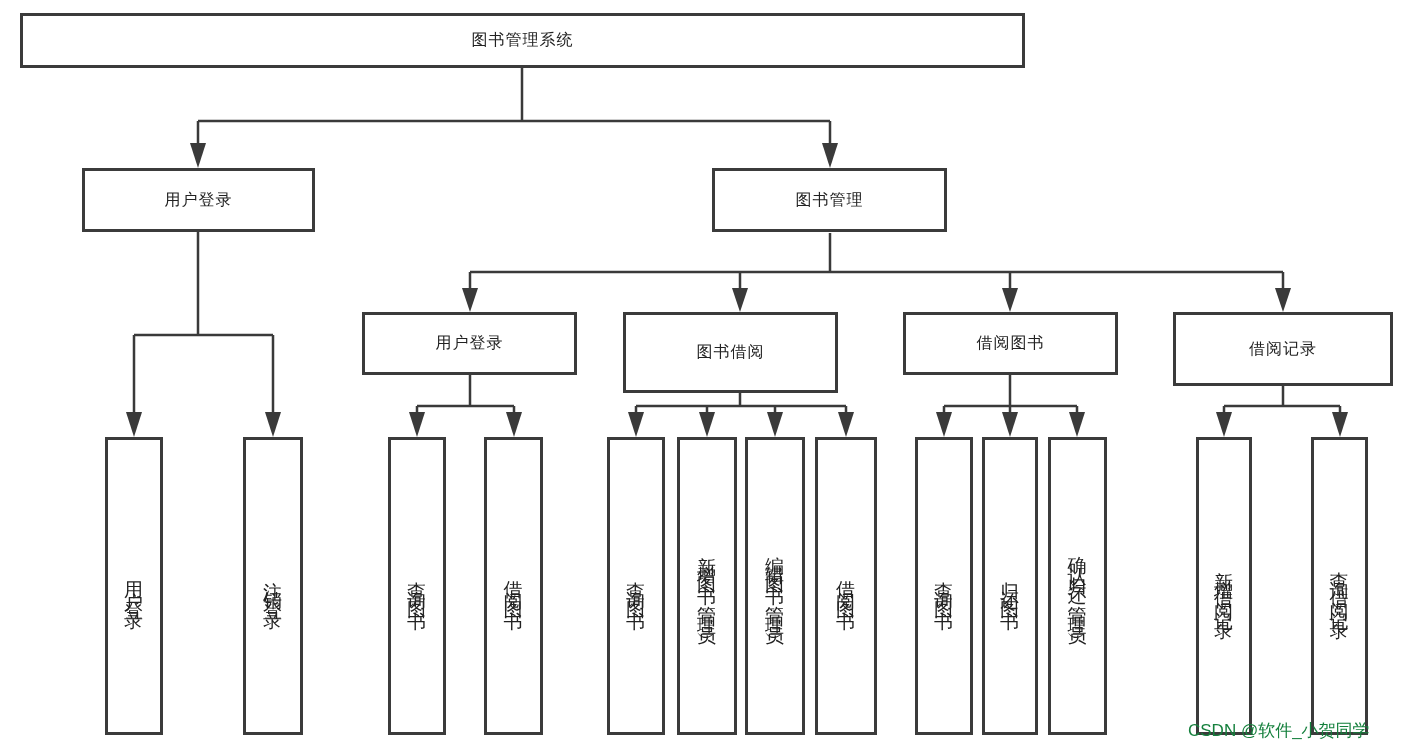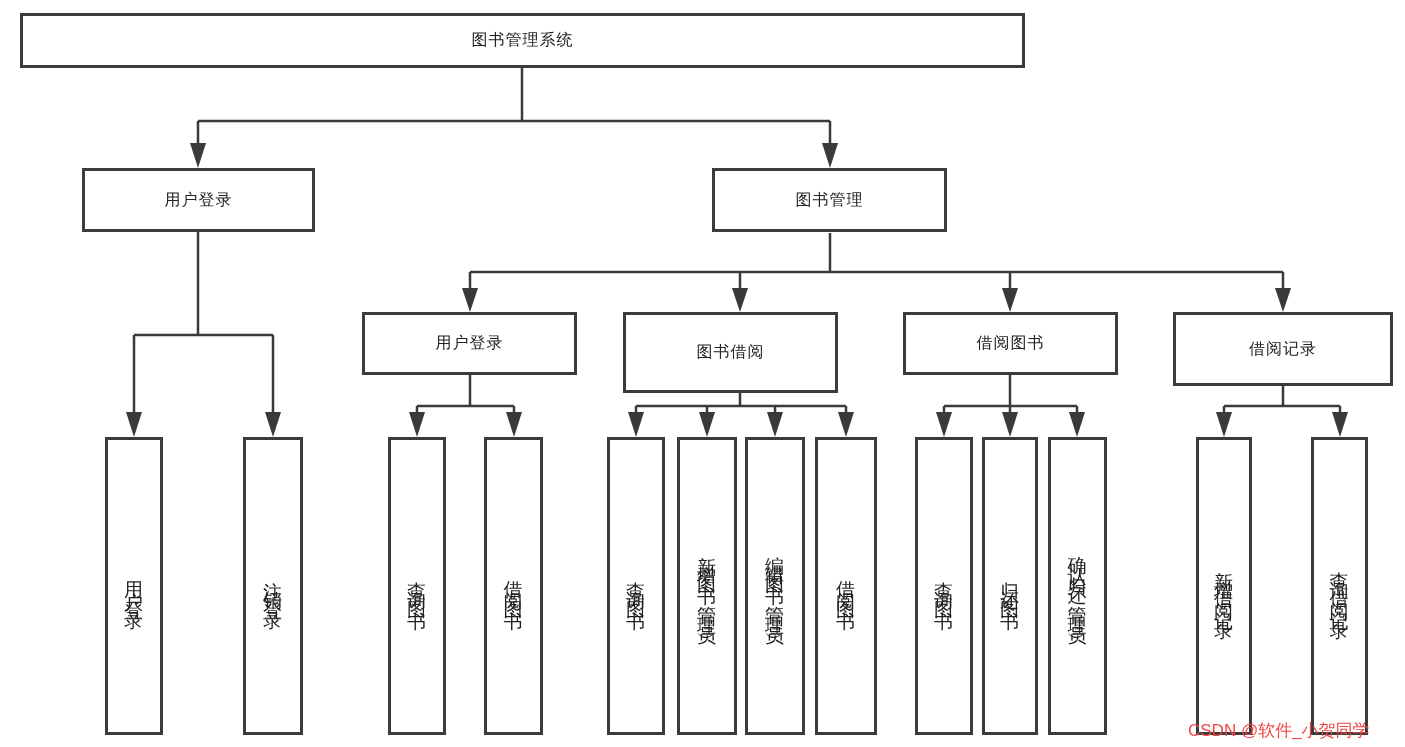--- a/index.html
+++ b/index.html
@@ -24,21 +24,21 @@
     writing-mode:vertical-rl;
     text-orientation:mixed;
     font-size:19px;
     letter-spacing:10px;
     line-height:1;
   }
   .watermark{
     position:absolute;
     left:1188px;top:719px;
     font-size:17px;
-    color:#ef4444;
+    color:#15803d;
     white-space:nowrap;
     z-index:5;
   }
   
   .n-root{left:20px;top:13px;width:1005px;height:55px;}
   .n-l1-a{left:82px;top:168px;width:233px;height:64px;}
   .n-l1-b{left:712px;top:168px;width:235px;height:64px;}
   .n-l2-a{left:362px;top:312px;width:215px;height:63px;}
   .n-l2-b{left:623px;top:312px;width:215px;height:81px;}
   .n-l2-c{left:903px;top:312px;width:215px;height:63px;}

